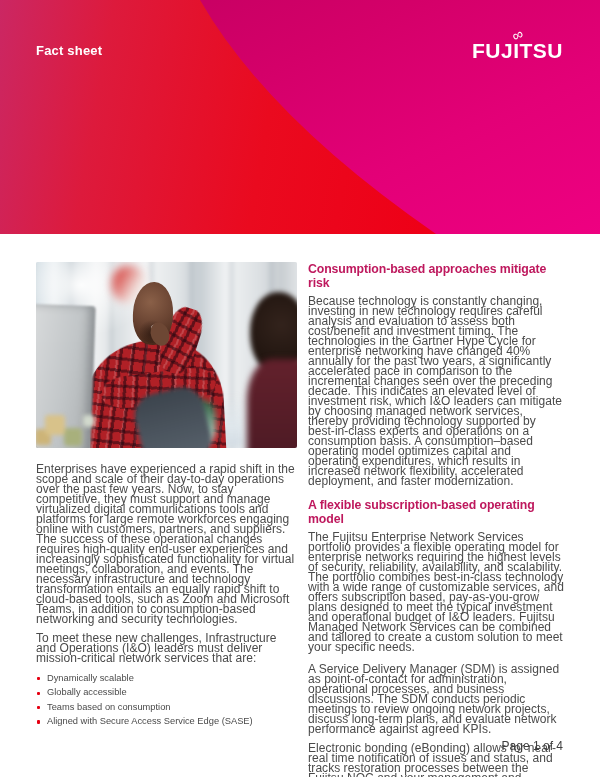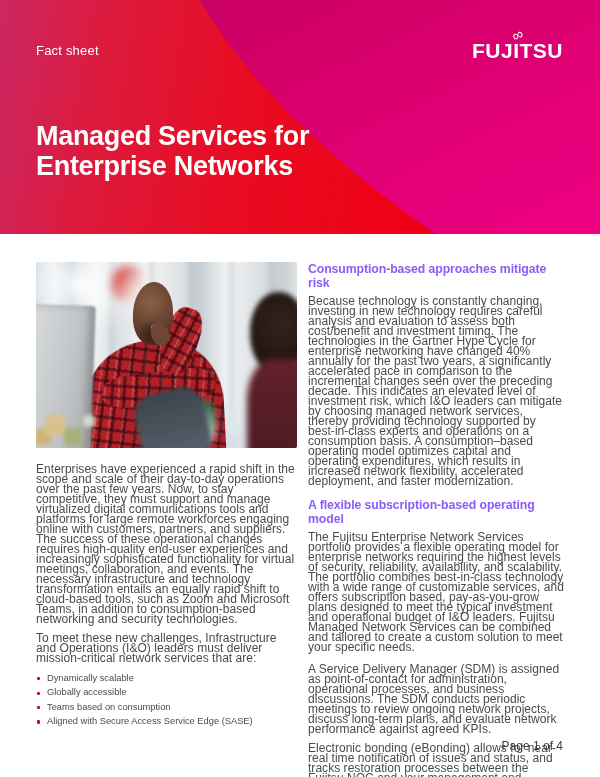--- a/index.html
+++ b/index.html
@@ -7,35 +7,35 @@
     position:relative;width:600px;height:777px;overflow:hidden;background:#fff;
     font-family:"Liberation Sans","DejaVu Sans",sans-serif;
   }
 
   
   .banner{position:absolute;top:0;left:0;width:600px;height:234px;overflow:hidden;
     background:linear-gradient(155deg,#bf005f 0%,#d40069 38%,#e30077 68%,#ee0081 100%);}
   .red-swath{position:absolute;inset:0;
     background:linear-gradient(100deg,#cb2763 0%,#dd1a3c 18%,#ea0a1f 45%,#ee0017 72%,#e60028 100%);
     clip-path:path("M0,0 L200,0 Q268,118 436,234 L0,234 Z");}
-  .eyebrow{position:absolute;left:36px;top:43px;color:#fff;font-size:13px;font-weight:normal;letter-spacing:.2px;}
+  .eyebrow{position:absolute;left:36px;top:43px;color:#fff;font-size:13px;font-weight:bold;letter-spacing:.2px;}
   .banner-title{position:absolute;left:36px;top:121px;margin:0;color:#fff;
     font-size:27px;line-height:30px;font-weight:bold;letter-spacing:-.3px;}
   .logo{position:absolute;right:37px;top:40px;color:#fff;font-size:21px;font-weight:bold;
     letter-spacing:.5px;line-height:1;}
   .logo .infinity{position:absolute;top:-13px;left:44%;font-size:15px;font-weight:normal;
     transform:rotate(-24deg);letter-spacing:0;}
 
   
   .content{position:absolute;top:234px;left:0;width:600px;padding:0 36px;box-sizing:border-box;
     display:flex;gap:11px;}
   .col{width:259px;}
   .col-left{width:261px;}
   .content p{margin:0 0 9px;font-size:12px;line-height:10px;color:#4a4a4a;letter-spacing:.04px;}
-  h2{margin:0 0 6px;font-size:12.3px;line-height:14px;color:#8b5cf6;font-weight:bold;letter-spacing:-.1px;}
+  h2{margin:0 0 6px;font-size:12.3px;line-height:14px;color:#be185d;font-weight:bold;letter-spacing:-.1px;}
   .section{margin-top:28px;}
   .section + .section{margin-top:12px;}
   .intro-block{margin-top:8px;}
   ul.reqs{list-style:none;margin:11px 0 0;padding:0;}
   ul.reqs li{position:relative;padding-left:11px;margin:0 0 4.8px;
     font-size:9.3px;line-height:9.6px;color:#4a4a4a;}
   ul.reqs li::before{content:"";position:absolute;left:1px;top:3.2px;width:3.2px;height:3.2px;
     background:#e60012;border-radius:1px;}
 
   
@@ -98,24 +98,20 @@
 
 <div class="page">
 
   <div class="banner">
     <div class="red-swath"></div>
     <div class="eyebrow">Fact sheet</div>
     <div class="logo">
       <span class="infinity">∞</span>
       <span>FUJITSU</span>
     </div>
-    <h1 class="banner-title">
-      <span>Managed Services for</span><br>
-      <span>Enterprise Networks</span>
-    </h1>
   </div>
 
   <div class="content">
 
     <div class="col col-left">
       <div class="photo">
         <div class="ph-bg"></div>
         <div class="ph-light"></div>
         <div class="ph-decor"></div>
         <div class="ph-desk"></div>

